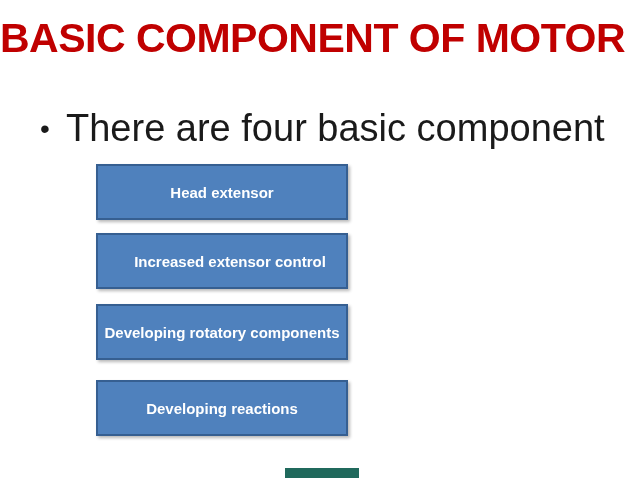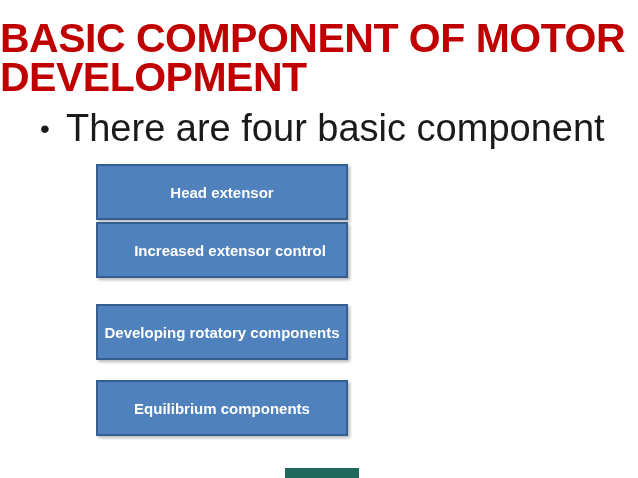--- a/index.html
+++ b/index.html
@@ -49,21 +49,21 @@
     width: 252px;
     height: 56px;
     background: var(--c-box_fill, #4f81bd);
     border: 2px solid var(--c-box_border, #365f91);
     box-shadow: 2px 2px 3px rgba(0,0,0,0.28);
     display: flex;
     align-items: center;
     justify-content: center;
   }
   .box-1 { top: 164px; }
-  .box-2 { top: 222px; padding-left: 16px; }
+  .box-2 { top: 233px; padding-left: 16px; }
   .box-3 { top: 304px; }
   .box-4 { top: 380px; }
   .component-box .box-label {
     color: var(--c-box_text, #ffffff);
     font-size: 15px;
     font-weight: bold;
     text-align: center;
     padding: 0 4px;
   }
   .footer-bar {
@@ -73,39 +73,38 @@
     background: var(--c-footer_bar, #20695c);
   }
 </style>
 </head>
 <body>
 
 <div class="slide">
 
   <h1 class="slide-title">
     <span>BASIC COMPONENT OF MOTOR</span><br>
-    <span>DEVELOPMENT</span>
   </h1>
 
   <div class="bullet-row">
     <span class="bullet-marker">•</span>
     <span class="bullet-text">There are four basic component</span>
   </div>
 
   <div class="component-box box-1">
     <span class="box-label">Head extensor</span>
   </div>
 
   <div class="component-box box-2">
     <span class="box-label">Increased extensor control</span>
   </div>
 
   <div class="component-box box-3">
     <span class="box-label">Developing rotatory components</span>
   </div>
 
   <div class="component-box box-4">
-    <span class="box-label">Equilibrium components</span>
+    <span class="box-label">Developing reactions</span>
   </div>
 
   <div class="footer-bar"></div>
 
 </div>
 
 </body></html>

